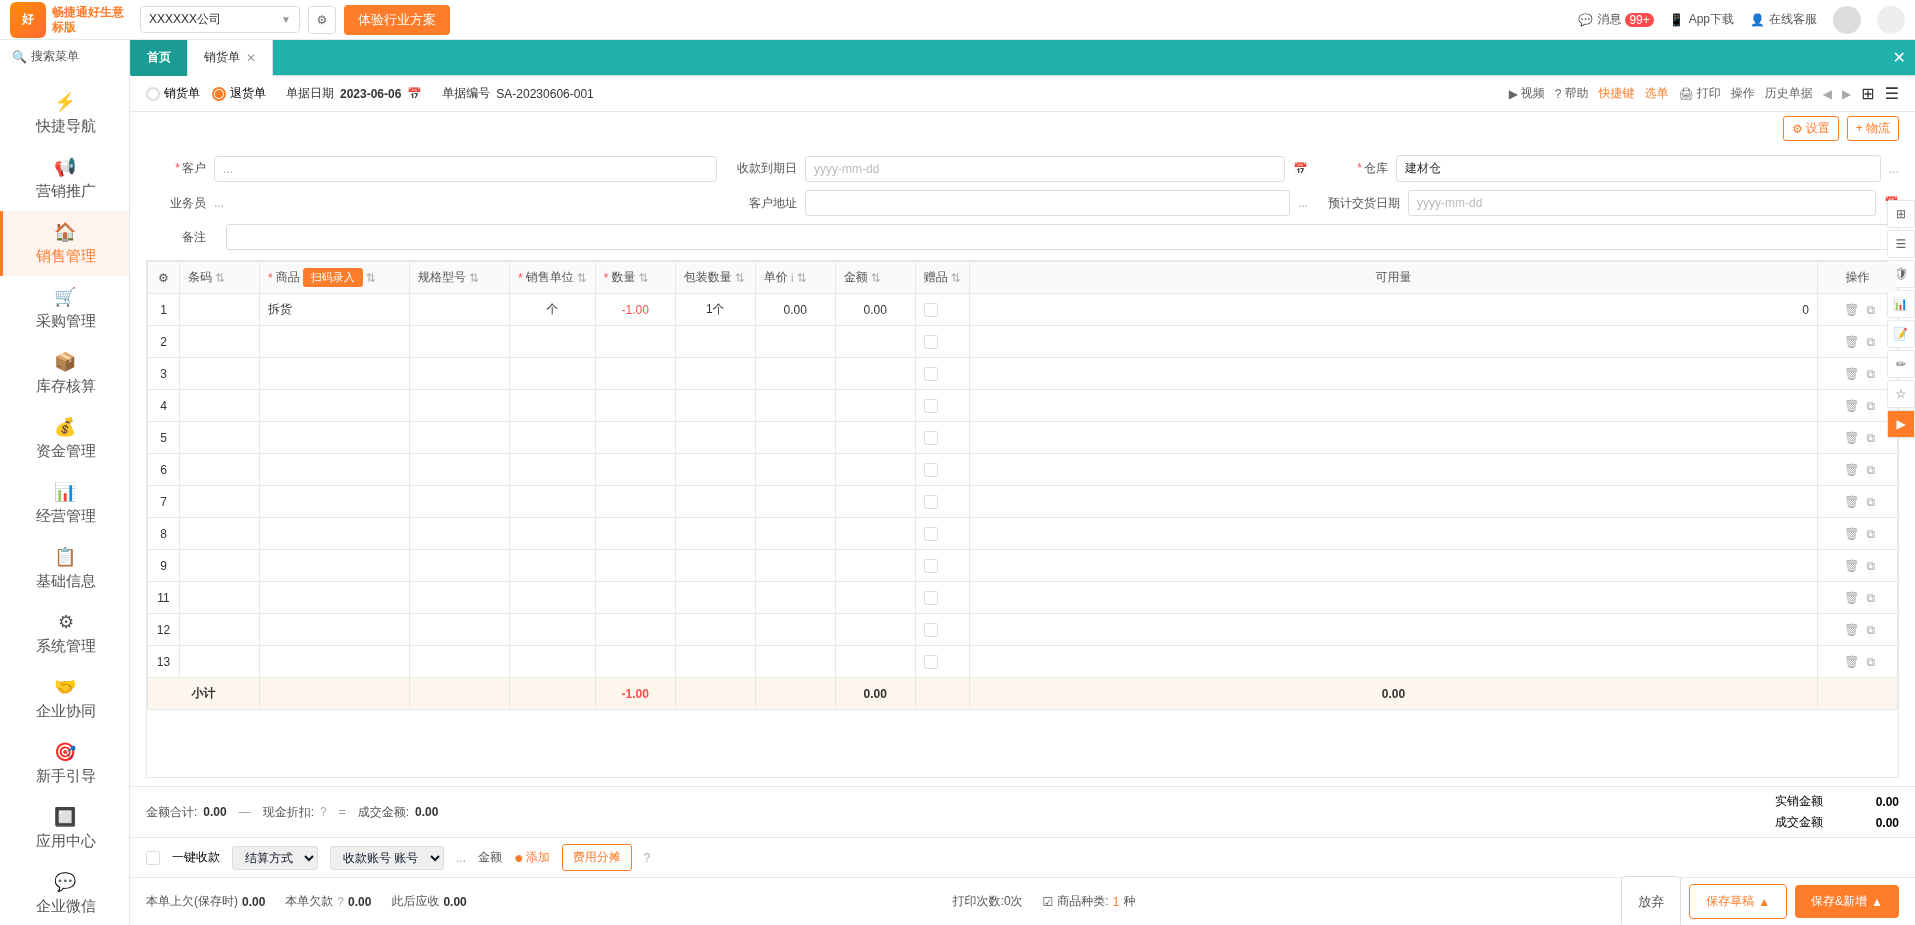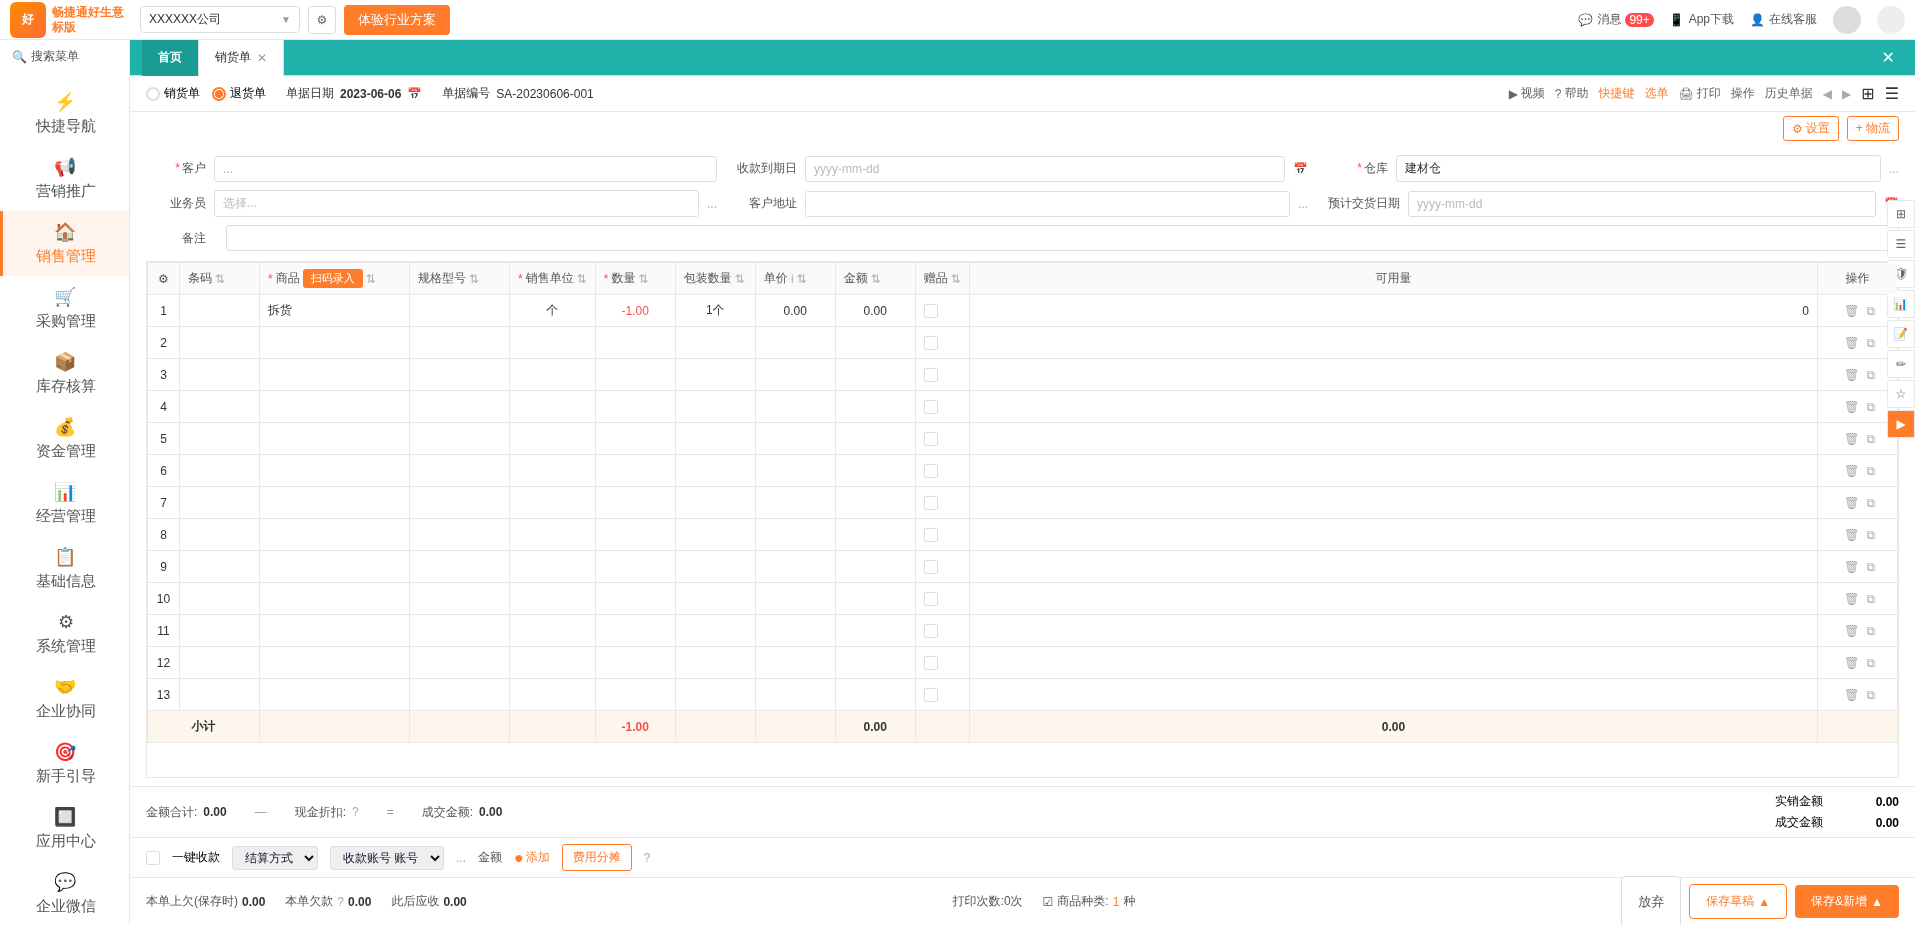--- a/index.html
+++ b/index.html
@@ -29,21 +29,21 @@
     .sidebar-item.active { background: #fff3ee; color: #ff7c2a; border-left-color: #ff7c2a; }
     .sidebar-icon { font-size: 18px; }
     .sidebar-label { font-size: 15px; }
     .sidebar-divider { height: 1px; background: #eee; margin: 4px 0; }
     .sidebar-search { display: flex; align-items: center; gap: 4px; padding: 8px 12px; cursor: pointer; color: #555; }
 
     
     .content-area { flex: 1; display: flex; flex-direction: column; overflow: hidden; }
 
     
-    .tab-bar { height: 36px; background: #f5f5f5; display: flex; align-items: center; border-bottom: 1px solid #ddd; padding: 12px; flex-shrink: 0; }
+    .tab-bar { height: 36px; background: #f5f5f5; display: flex; align-items: center; border-bottom: 1px solid #ddd; padding: 1px; flex-shrink: 0; }
     .tab { display: flex; align-items: center; gap: 6px; padding: 0 16px; height: 36px; cursor: pointer; color: #555; border-right: 1px solid #ddd; }
     .tab.home { background: #fff; color: #ff7c2a; font-weight: bold; }
     .tab.active { background: #fff; color: #333; }
     .tab-close { color: #999; font-size: 12px; cursor: pointer; }
 
     
     .form-area { background: #fff; flex: 1; display: flex; flex-direction: column; overflow: hidden; }
     .form-header { padding: 8px 16px; border-bottom: 1px solid #e8e8e8; display: flex; align-items: center; gap: 20px; flex-shrink: 0; }
     .radio-group { display: flex; align-items: center; gap: 12px; }
     .radio-item { display: flex; align-items: center; gap: 4px; cursor: pointer; }
@@ -77,21 +77,21 @@
     th { border: 1px solid #e8e8e8; padding: 6px 8px; text-align: center; color: #555; font-weight: normal; white-space: nowrap; position: sticky; top: 0; background: #fafafa; z-index: 1; }
     td { border: 1px solid #e8e8e8; padding: 4px 8px; text-align: center; color: #333; height: 32px; }
     td.red { color: #ff4d4f; }
     .subtotal-row td { background: #fdf6ec; font-weight: bold; }
     .scan-btn { background: #ff7c2a; color: #fff; border: none; border-radius: 3px; padding: 2px 8px; cursor: pointer; font-size: 11px; }
     .th-sort { display: flex; align-items: center; justify-content: flex-start; gap: 3px; }
     .checkbox { width: 14px; height: 14px; border: 1px solid #ddd; border-radius: 2px; cursor: pointer; }
 
     
     .bottom-area { padding: 6px 16px; border-top: 1px solid #e8e8e8; flex-shrink: 0; }
-    .summary-row { display: flex; align-items: center; gap: 28px; justify-content: space-between; }
+    .summary-row { display: flex; align-items: center; gap: 12px; justify-content: space-between; }
     .summary-item { display: flex; align-items: center; gap: 6px; color: #555; }
     .summary-value { color: #333; font-weight: bold; }
     .minus-icon { color: #999; }
     .equals-icon { color: #999; }
 
     
     .payment-row { display: flex; align-items: center; gap: 12px; padding: 6px 16px; border-top: 1px solid #e8e8e8; flex-shrink: 0; }
     .payment-checkbox { width: 14px; height: 14px; border: 1px solid #ddd; border-radius: 2px; cursor: pointer; }
     .payment-select { border: 1px solid #ddd; border-radius: 3px; padding: 3px 8px; color: #0f172a; min-width: 80px; }
     .add-btn { background: none; border: none; color: #ff7c2a; cursor: pointer; display: flex; align-items: center; gap: 2px; }
@@ -326,23 +326,20 @@
             <span class="field-label required">仓库</span>
             <div class="field-input" style="min-width:200px;">
               <span class="warehouse-value">建材仓</span>
             </div>
             <span class="field-dots">...</span>
           </div>
         </div>
         <div class="field-row">
           <div class="field-group">
             <span class="field-label">业务员</span>
-            <div class="field-input" style="min-width:300px;">
-              <span class="placeholder" style="color:#bbb;">选择...</span>
-            </div>
             <span class="field-dots">...</span>
           </div>
           <div class="field-group">
             <span class="field-label">客户地址</span>
             <div class="field-input" style="min-width:200px;"></div>
             <span class="field-dots">...</span>
           </div>
           <div class="field-group">
             <span class="field-label">预计交货日期</span>
             <div class="field-input" style="min-width:200px;">
@@ -546,39 +543,20 @@
                   <div class="checkbox"></div>
                 </td>
     <td style="text-align:right;"></td>
     <td>
       <span style="cursor:pointer;color:#aaa;margin:0 4px;">🗑</span>
       <span style="cursor:pointer;color:#aaa;">⧉</span>
     </td>
   </tr>
               <tr>
     <td>9</td>
-    <td></td>
-    <td style="text-align:left;padding-left:8px;"></td>
-    <td></td>
-    <td></td>
-    <td style="color:#333"></td>
-    <td></td>
-    <td></td>
-    <td></td>
-    <td>
-                  <div class="checkbox"></div>
-                </td>
-    <td style="text-align:right;"></td>
-    <td>
-      <span style="cursor:pointer;color:#aaa;margin:0 4px;">🗑</span>
-      <span style="cursor:pointer;color:#aaa;">⧉</span>
-    </td>
-  </tr>
-              <tr>
-    <td>10</td>
     <td></td>
     <td style="text-align:left;padding-left:8px;"></td>
     <td></td>
     <td></td>
     <td style="color:#333"></td>
     <td></td>
     <td></td>
     <td></td>
     <td>
                   <div class="checkbox"></div>

